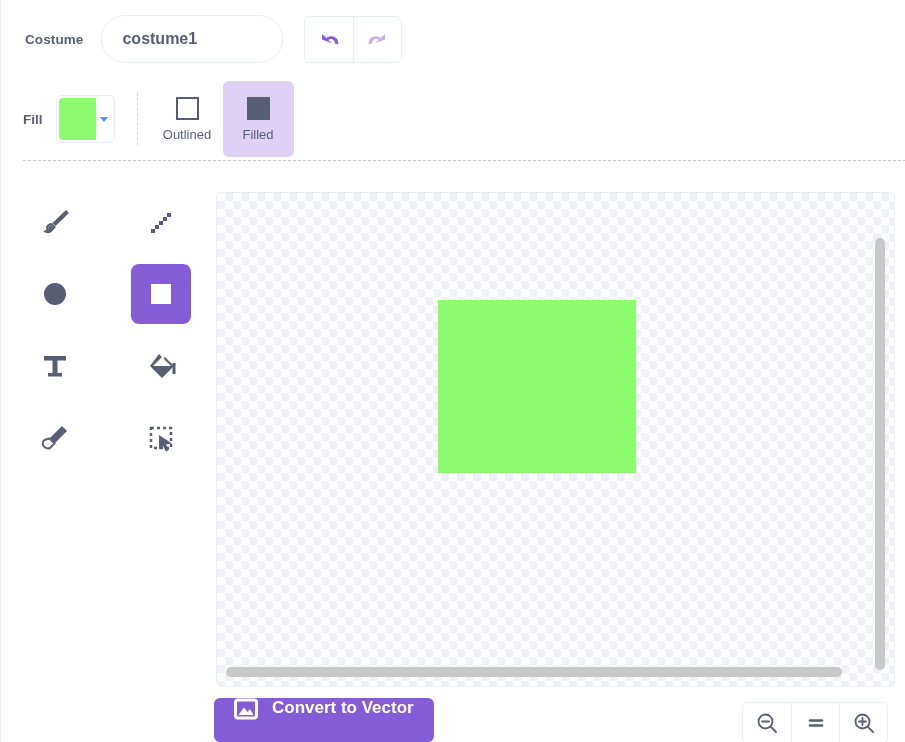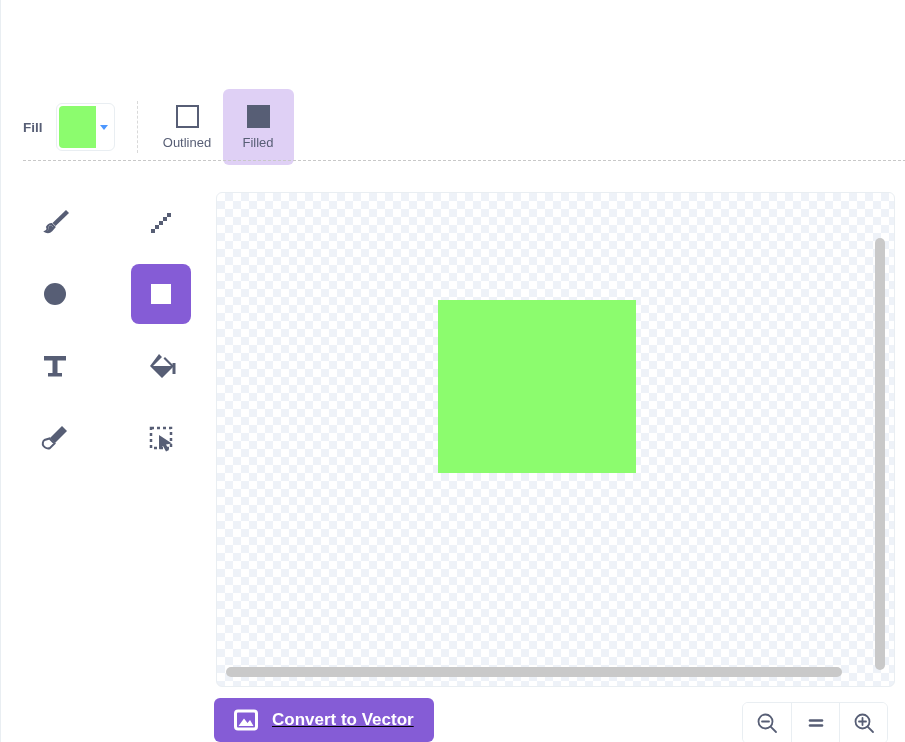--- a/index.html
+++ b/index.html
@@ -61,21 +61,21 @@
     display: flex; align-items: center; justify-content: center;
     background: #ffffff;
     cursor: pointer;
     border: none;
   }
   .ur-btn + .ur-btn { border-left: 1px solid #e9eef2; }
 
   
   .mode-row {
     position: absolute;
-    left: 0; top: 86px;
+    left: 0; top: 78px;
     width: 905px; height: 82px;
     display: flex;
     align-items: center;
     padding-left: 22px;
   }
   .fill-label {
     font-size: 13.5px;
     font-weight: bold;
     color: #575e75;
     margin-right: 13px;
@@ -200,26 +200,25 @@
   }
 
   
   .convert-btn {
     position: absolute;
     left: 213px; top: 698px;
     height: 44px;
     background: #855cd6;
     border-radius: 6px;
     display: flex;
-    align-items: center;
-    padding: 6px 20px;
+    align-items: flex-start;
+    padding: 0 20px;
     gap: 14px;
     cursor: pointer;
     border: none;
-    text-decoration: underline;
   }
   .convert-btn-label {
     color: #ffffff;
     font-size: 17px;
     font-weight: bold;
     white-space: nowrap;
   }
   .zoom-group {
     position: absolute;
     right: 17px; top: 702px;
@@ -237,20 +236,38 @@
     background: #ffffff;
     border: none;
   }
   .zoom-btn + .zoom-btn { border-left: 1px solid #e9eef2; }
 </style>
 </head>
 <body>
 
 <div id="app">
 
+  <div class="costume-row">
+    <span class="costume-label">Costume</span>
+    <input class="costume-input" type="text" value="costume1" style="">
+    <div class="undo-redo-group">
+      <button class="ur-btn">
+        <svg width="24" height="20" viewBox="0 0 24 20">
+          <path d="M5 10.5 L5 5 L9.5 9 C12.5 6.3 17 6.6 19.6 9.6 C21 11.2 21.6 13.2 21.3 15.2
+                   L17.8 14.4 C17.9 13.3 17.6 12.2 16.9 11.4 C15.4 9.7 12.9 9.6 11.2 11 L15 14.3 Z" fill="#855cd6"></path>
+        </svg>
+      </button>
+      <button class="ur-btn">
+        <svg width="24" height="20" viewBox="0 0 24 20">
+          <path d="M19 10.5 L19 5 L14.5 9 C11.5 6.3 7 6.6 4.4 9.6 C3 11.2 2.4 13.2 2.7 15.2
+                   L6.2 14.4 C6.1 13.3 6.4 12.2 7.1 11.4 C8.6 9.7 11.1 9.6 12.8 11 L9 14.3 Z" fill="#c9b0ef"></path>
+        </svg>
+      </button>
+    </div>
+  </div>
 
   <div class="mode-row">
     <span class="fill-label">Fill</span>
 
     <div class="color-swatch-btn">
       <div class="swatch-color" id="swatch-color" style="background: rgb(140, 252, 110);"></div>
       <div class="swatch-caret">
         <div class="caret" style="border-top-color: rgb(76, 151, 255);"></div>
       </div>
     </div>

